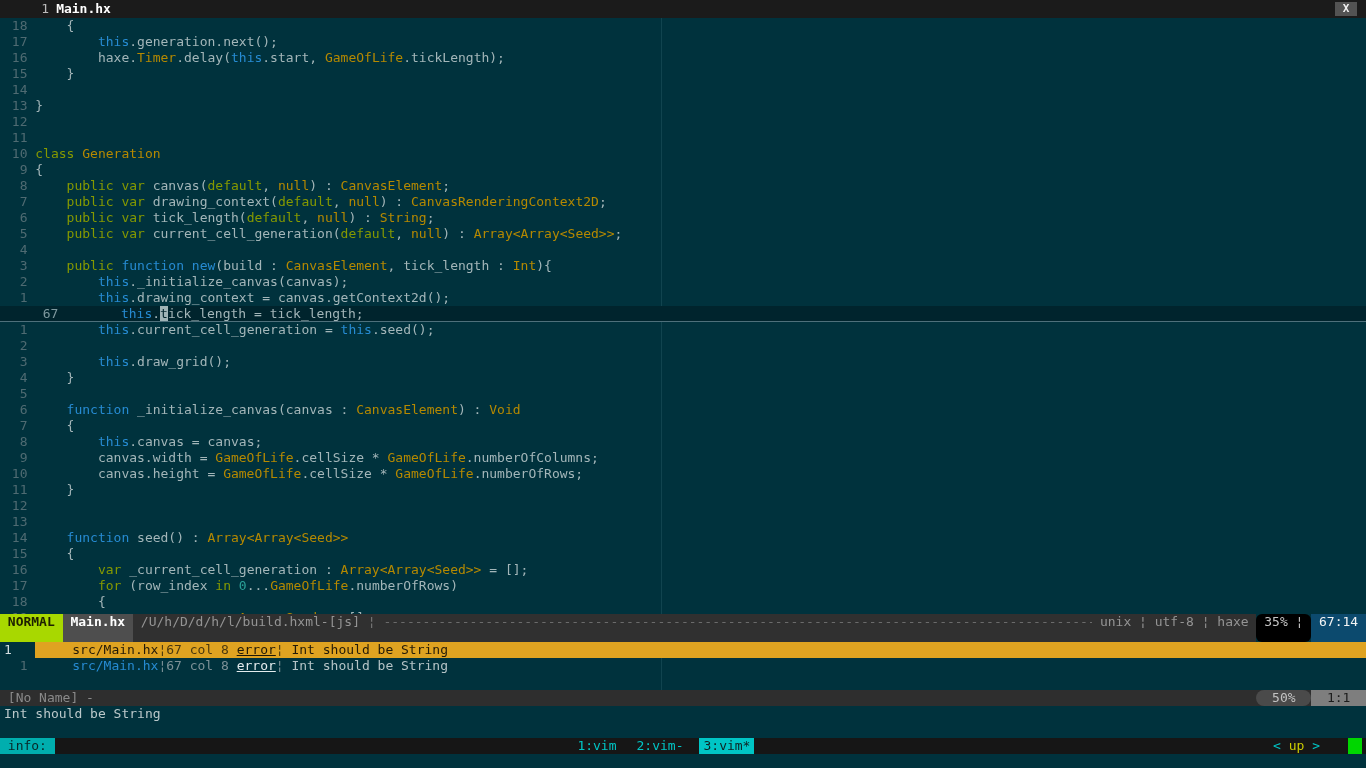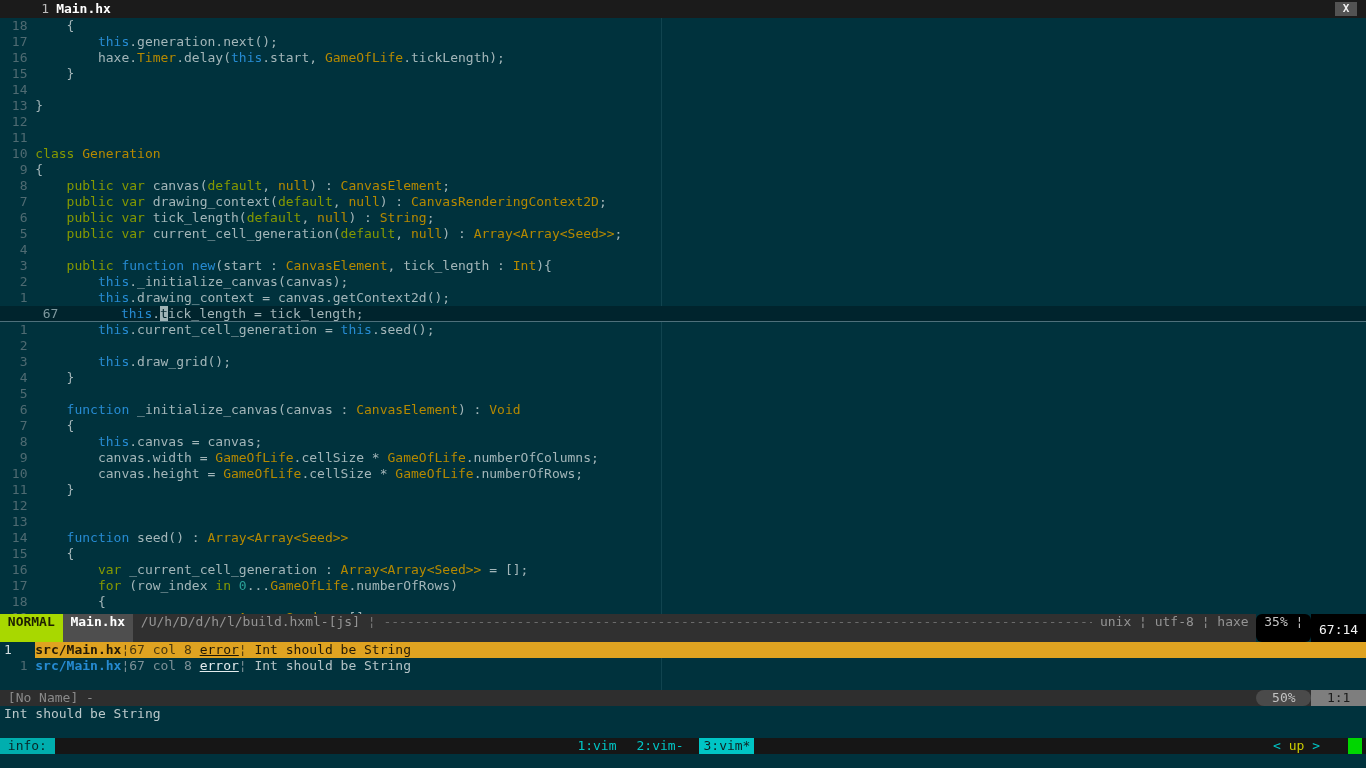--- a/index.html
+++ b/index.html
@@ -37,27 +37,27 @@
   
   .statusline { height:28px; display:flex; white-space:pre; overflow:hidden;justify-content:center; }
   .sl-mode { background:#a8d800; color:#1d2000; font-weight:bold; padding:0 1ch; }
   .sl-file { background:#4e4e4e; color:#ffffff; font-weight:bold; padding:0 1ch; }
   .sl-mid  { flex:1; background:#303030; color:#949494; display:flex; overflow:hidden; }
   .sl-path { padding-left:1ch; }
   .sl-sep  { color:#7a7a7a; }
   .sl-fill { flex:1; overflow:hidden; white-space:nowrap; color:#6b6b6b; }
   .sl-right{ padding:0 1ch; color:#949494; }
   .sl-pct  { background:#000000; color:#c4c4c4; padding-left:1ch;border-radius:6px; }
-  .sl-pos  { background:#000000; color:#f4f4f4; padding:8px 1ch; }
+  .sl-pos  { background:#0c4a6e; color:#f4f4f4; padding:0 1ch; }
 
   
   .qfwin { position:relative; background:#00323d; }
   .qfrow { height:16px; display:flex; white-space:pre; padding-left:4px; position:relative; z-index:1; }
   .qfbody { flex:1; }
-  .qf-file { color:#268bd2; font-weight:bold; }
+  .qf-file { color:#268bd2; font-weight:normal;margin-left:37px; }
   .qf-sep, .qf-loc { color:#7d9197; }
   .qf-kind { color:#e4ecee; text-decoration:underline; }
   .qf-msg  { color:#b4c3c6; }
   .qfsel .qfbody { background:#dfa321; }
   .qfsel .qf-file { color:#231a08; }
   .qfsel .qf-sep, .qfsel .qf-loc { color:#4a380f; }
   .qfsel .qf-kind { color:#201806; text-decoration:underline; }
   .qfsel .qf-msg  { color:#231a08; }
   .qfsel .num { text-align:left; padding-right:0; color:#d2dde0; }
   .gapline { height:16px; }
@@ -106,21 +106,21 @@
       <div class="line"><span class="num">13</span><span class="codeseg"><span class="tk-n">}</span></span></div>
       <div class="line"><span class="num">12</span><span class="codeseg"></span></div>
       <div class="line"><span class="num">11</span><span class="codeseg"></span></div>
       <div class="line"><span class="num">10</span><span class="codeseg"><span class="tk-k">class </span><span class="tk-t">Generation</span></span></div>
       <div class="line"><span class="num">9</span><span class="codeseg"><span class="tk-n">{</span></span></div>
       <div class="line"><span class="num">8</span><span class="codeseg"><span class="tk-n">    </span><span class="tk-k">public var</span><span class="tk-n"> canvas(</span><span class="tk-k">default</span><span class="tk-n">, </span><span class="tk-t">null</span><span class="tk-n">) : </span><span class="tk-t">CanvasElement</span><span class="tk-n">;</span></span></div>
       <div class="line"><span class="num">7</span><span class="codeseg"><span class="tk-n">    </span><span class="tk-k">public var</span><span class="tk-n"> drawing_context(</span><span class="tk-k">default</span><span class="tk-n">, </span><span class="tk-t">null</span><span class="tk-n">) : </span><span class="tk-t">CanvasRenderingContext2D</span><span class="tk-n">;</span></span></div>
       <div class="line"><span class="num">6</span><span class="codeseg"><span class="tk-n">    </span><span class="tk-k">public var</span><span class="tk-n"> tick_length(</span><span class="tk-k">default</span><span class="tk-n">, </span><span class="tk-t">null</span><span class="tk-n">) : </span><span class="tk-t">String</span><span class="tk-n">;</span></span></div>
       <div class="line"><span class="num">5</span><span class="codeseg"><span class="tk-n">    </span><span class="tk-k">public var</span><span class="tk-n"> current_cell_generation(</span><span class="tk-k">default</span><span class="tk-n">, </span><span class="tk-t">null</span><span class="tk-n">) : </span><span class="tk-t">Array&lt;Array&lt;Seed&gt;&gt;</span><span class="tk-n">;</span></span></div>
       <div class="line"><span class="num">4</span><span class="codeseg"></span></div>
-      <div class="line"><span class="num">3</span><span class="codeseg"><span class="tk-n">    </span><span class="tk-k">public</span><span class="tk-n"> </span><span class="tk-b">function new</span><span class="tk-n">(start : </span><span class="tk-t">CanvasElement</span><span class="tk-n">, tick_length : </span><span class="tk-t">Int</span><span class="tk-n">){</span></span></div>
+      <div class="line"><span class="num">3</span><span class="codeseg"><span class="tk-n">    </span><span class="tk-k">public</span><span class="tk-n"> </span><span class="tk-b">function new</span><span class="tk-n">(build : </span><span class="tk-t">CanvasElement</span><span class="tk-n">, tick_length : </span><span class="tk-t">Int</span><span class="tk-n">){</span></span></div>
       <div class="line"><span class="num">2</span><span class="codeseg"><span class="tk-n">        </span><span class="tk-b">this</span><span class="tk-n">._initialize_canvas(canvas);</span></span></div>
       <div class="line"><span class="num">1</span><span class="codeseg"><span class="tk-n">        </span><span class="tk-b">this</span><span class="tk-n">.drawing_context = canvas.getContext2d();</span></span></div>
       <div class="line cur"><span class="num curnum">67</span><span class="codeseg"><span class="tk-n">        </span><span class="tk-b">this</span><span class="tk-n">.</span><span class="tk-x">t</span><span class="tk-n">ick_length = tick_length;</span></span></div>
       <div class="line"><span class="num">1</span><span class="codeseg"><span class="tk-n">        </span><span class="tk-b">this</span><span class="tk-n">.current_cell_generation = </span><span class="tk-b">this</span><span class="tk-n">.seed();</span></span></div>
       <div class="line"><span class="num">2</span><span class="codeseg"></span></div>
       <div class="line"><span class="num">3</span><span class="codeseg"><span class="tk-n">        </span><span class="tk-b">this</span><span class="tk-n">.draw_grid();</span></span></div>
       <div class="line"><span class="num">4</span><span class="codeseg"><span class="tk-n">    }</span></span></div>
       <div class="line"><span class="num">5</span><span class="codeseg"></span></div>
       <div class="line"><span class="num">6</span><span class="codeseg"><span class="tk-n">    </span><span class="tk-b">function</span><span class="tk-n"> _initialize_canvas(canvas : </span><span class="tk-t">CanvasElement</span><span class="tk-n">) : </span><span class="tk-t">Void</span></span></div>
       <div class="line"><span class="num">7</span><span class="codeseg"><span class="tk-n">    {</span></span></div>

